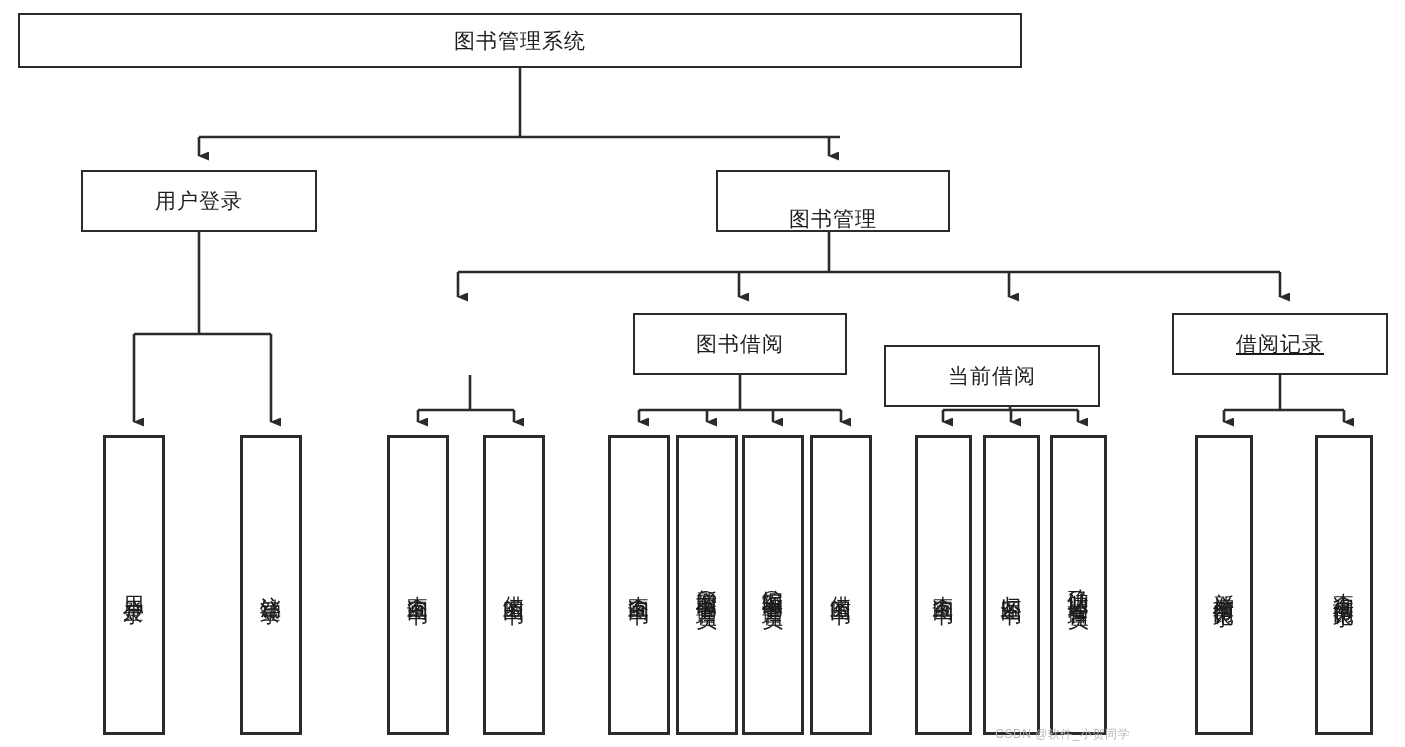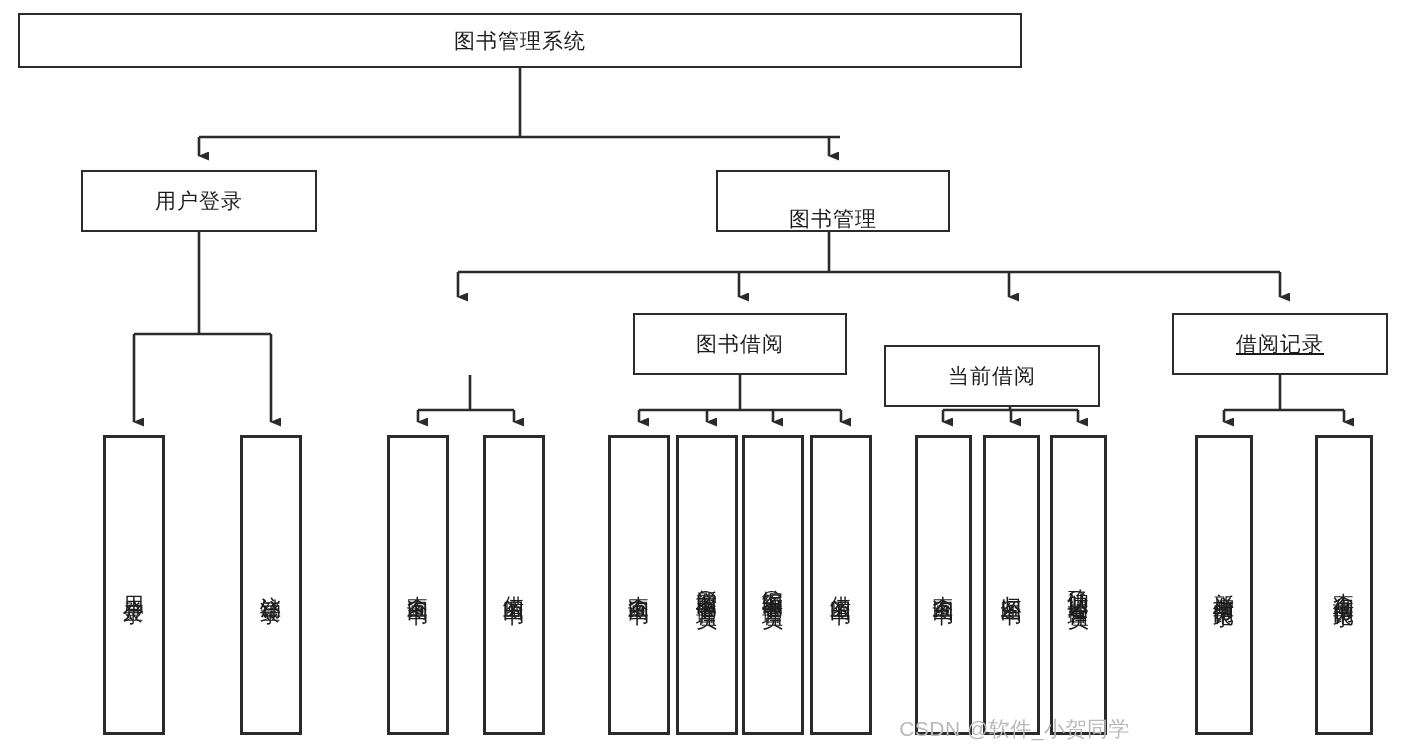--- a/index.html
+++ b/index.html
@@ -6,21 +6,21 @@
   body{width:1405px;height:747px;font-family:"Liberation Sans","DejaVu Sans",sans-serif;
        color:#1a1a1a;overflow:hidden;position:relative;}
   #canvas{position:absolute;inset:0;width:1125px;height:747px;padding-left:13px;}
   svg#wires{position:absolute;left:0;top:0;width:1405px;height:747px;pointer-events:none;}
   .node{position:absolute;box-sizing:border-box;background:#fff;
         border:2.5px solid #2b2b2b;display:flex;align-items:center;justify-content:center;}
   .node .lbl{font-size:21px;letter-spacing:1px;color:#1c1c1c;white-space:nowrap;line-height:1.1;}
   .node.leaf{border-width:3px;}
   .node.leaf .lbl{writing-mode:vertical-rl;text-orientation:upright;
         font-size:21px;letter-spacing:3px;white-space:nowrap;}
-  .wm{position:absolute;right:8px;bottom:4px;font-size:21px;color:#b9b9b9;
+  .wm{position:absolute;right:8px;bottom:4px;font-size:12px;color:#b9b9b9;
       letter-spacing:.5px;white-space:nowrap;}
 </style>
 </head>
 <body>
 
 <div id="canvas">
 
   <svg id="wires" viewBox="0 0 1405 747" xmlns="http://www.w3.org/2000/svg">
     <defs>
       <marker id="ah" markerWidth="9" markerHeight="11" refX="4.5" refY="10" orient="auto" markerUnits="userSpaceOnUse">

